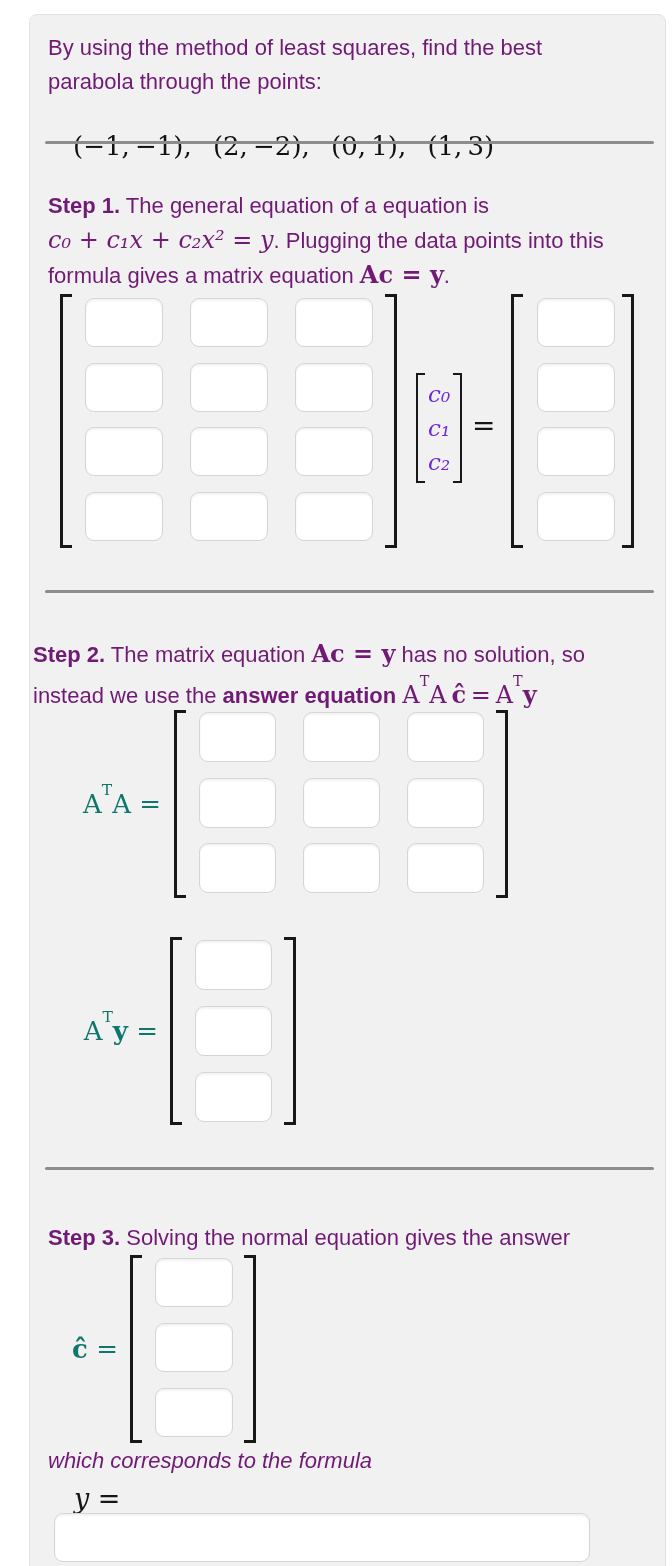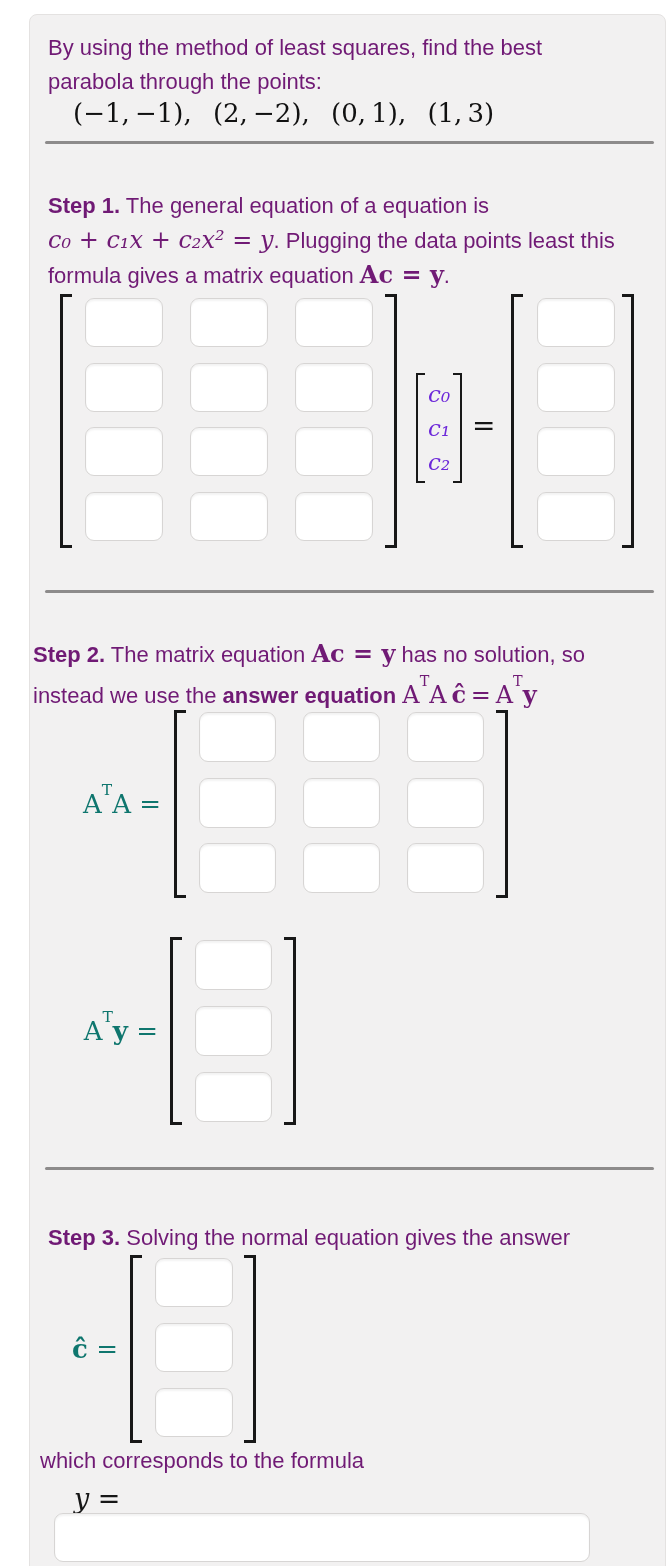--- a/index.html
+++ b/index.html
@@ -13,21 +13,21 @@
     position:absolute;left:29px;top:14px;width:635px;height:1560px;
     background:#f2f1f1;border:1px solid #e4e2e1;border-radius:8px;
   }
   .abs{position:absolute;}
   .sans{font-family:"Liberation Sans",sans-serif;font-size:22px;line-height:34px;color:#701a75;}
   .b{font-weight:bold;}
   .m{font-family:"DejaVu Serif",serif;}
   .mi{font-family:"DejaVu Serif",serif;font-style:italic;}
   .mb{font-family:"DejaVu Serif",serif;font-weight:bold;}
   .inlmath{font-size:24px;}
-  .pts{font-size:26px;white-space:pre-wrap;color:#111;}
+  .pts{font-size:26px;white-space:pre-wrap;color:#111;margin-top:33px;}
   .divider{position:absolute;left:45px;width:609px;height:3px;background:#8d8b8b;border-radius:2px;}
   
   .ibox{
     position:absolute;width:78px;height:49px;box-sizing:border-box;
     background:#ffffff;border:1.5px solid #d7d5d4;border-radius:9px;
     box-shadow:inset 0 2px 2px rgba(0,0,0,0.05);
     outline:none;padding:0 8px;font-size:20px;font-family:"Liberation Sans",sans-serif;
   }
   .wide{width:536px;}
   
@@ -44,21 +44,21 @@
 
 <div class="card"></div>
 
 <div class="abs sans" style="left:48px;top:31px;width:582px;">By using the method of least squares, find the best parabola through the points:</div>
 <div class="abs m pts" style="left:73px;top:98px;">(−1, −1),  (2, −2),  (0, 1),  (1, 3)</div>
 
 <div class="divider" style="top:141px;"></div>
 
 <div class="abs sans" style="left:48px;top:189px;width:600px;">
   <div><span class="b">Step 1.</span><span> The general equation of a equation is</span></div>
-  <div><span class="mi inlmath">c₀ + c₁x + c₂x² = y</span><span>. Plugging the data points least this</span></div>
+  <div><span class="mi inlmath">c₀ + c₁x + c₂x² = y</span><span>. Plugging the data points into this</span></div>
   <div><span>formula gives a matrix equation </span><span class="mb inlmath">Ac = y</span><span>.</span></div>
 </div>
 
 <div class="bl" style="left:60px;top:294px;height:254px;"></div>
 <input class="ibox" style="left: 85px; top: 298px;" type="text">
 <input class="ibox" style="left: 190px; top: 298px;" type="text">
 <input class="ibox" style="left: 295px; top: 298px;" type="text">
 <input class="ibox" style="left: 85px; top: 363px;" type="text">
 <input class="ibox" style="left: 190px; top: 363px;" type="text">
 <input class="ibox" style="left: 295px; top: 363px;" type="text">
@@ -116,15 +116,15 @@
 
 <div class="abs sans" style="left:48px;top:1221px;width:610px;"><span class="b">Step 3.</span><span> Solving the normal equation gives the answer</span></div>
 
 <div class="abs m mlabel" style="left:58px;top:1334px;width:60px;"><span class="mb">ĉ</span><span> =</span></div>
 <div class="bl" style="left:130px;top:1255px;height:188px;"></div>
 <input class="ibox" style="left: 155px; top: 1258px;" type="text">
 <input class="ibox" style="left: 155px; top: 1323px;" type="text">
 <input class="ibox" style="left: 155px; top: 1388px;" type="text">
 <div class="br" style="left:244px;top:1255px;height:188px;"></div>
 
-<div class="abs sans" style="left:40px;top:1444px;width:600px;">which corresponds to the formula</div>
+<div class="abs sans" style="left:48px;top:1444px;width:600px;font-style:italic;">which corresponds to the formula</div>
 <div class="abs m" style="left:74px;top:1483px;font-size:27px;"><span class="mi">y</span><span> =</span></div>
 <input class="ibox wide" style="left: 54px; top: 1513px;" type="text">
 
 </body></html>

